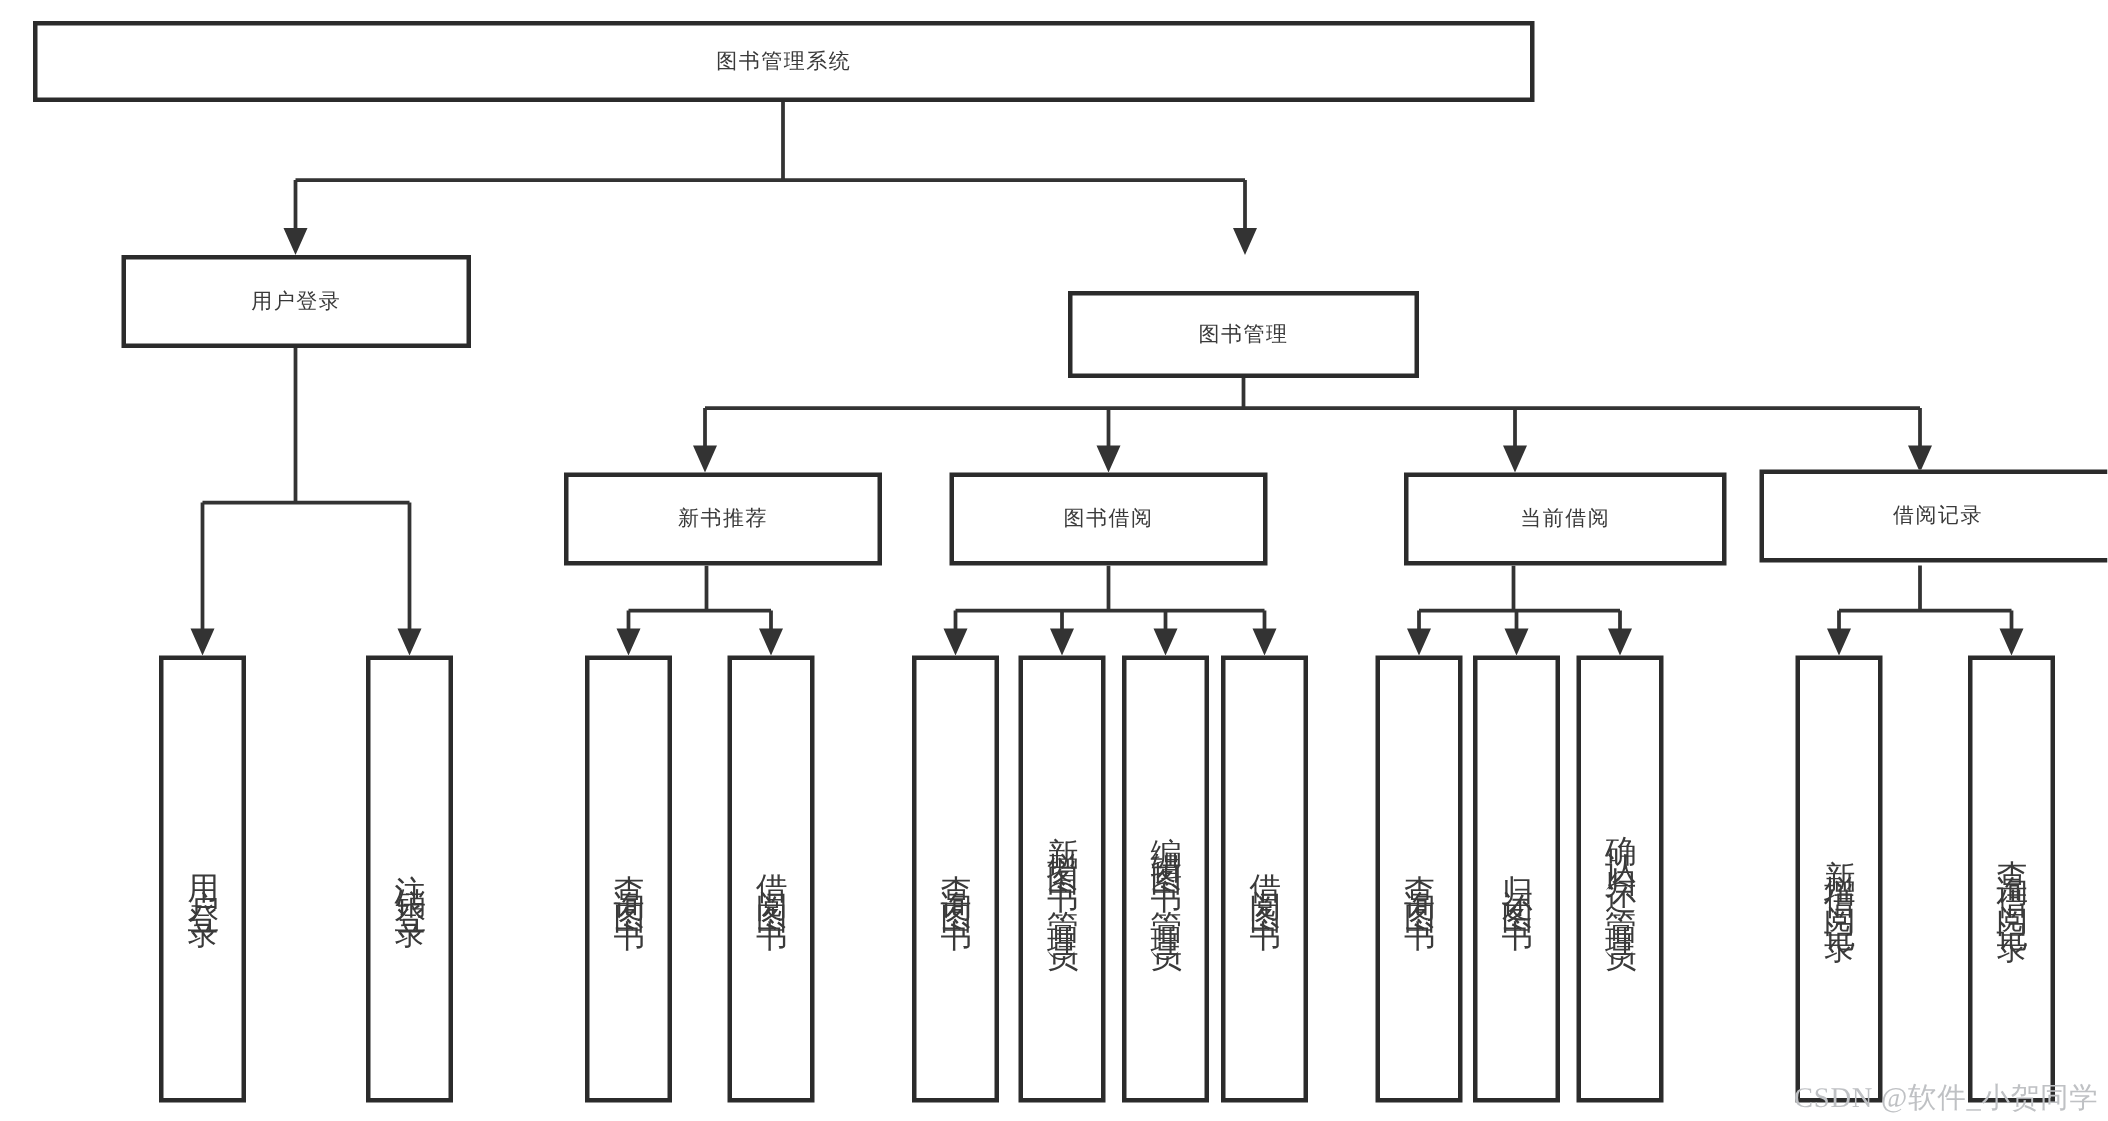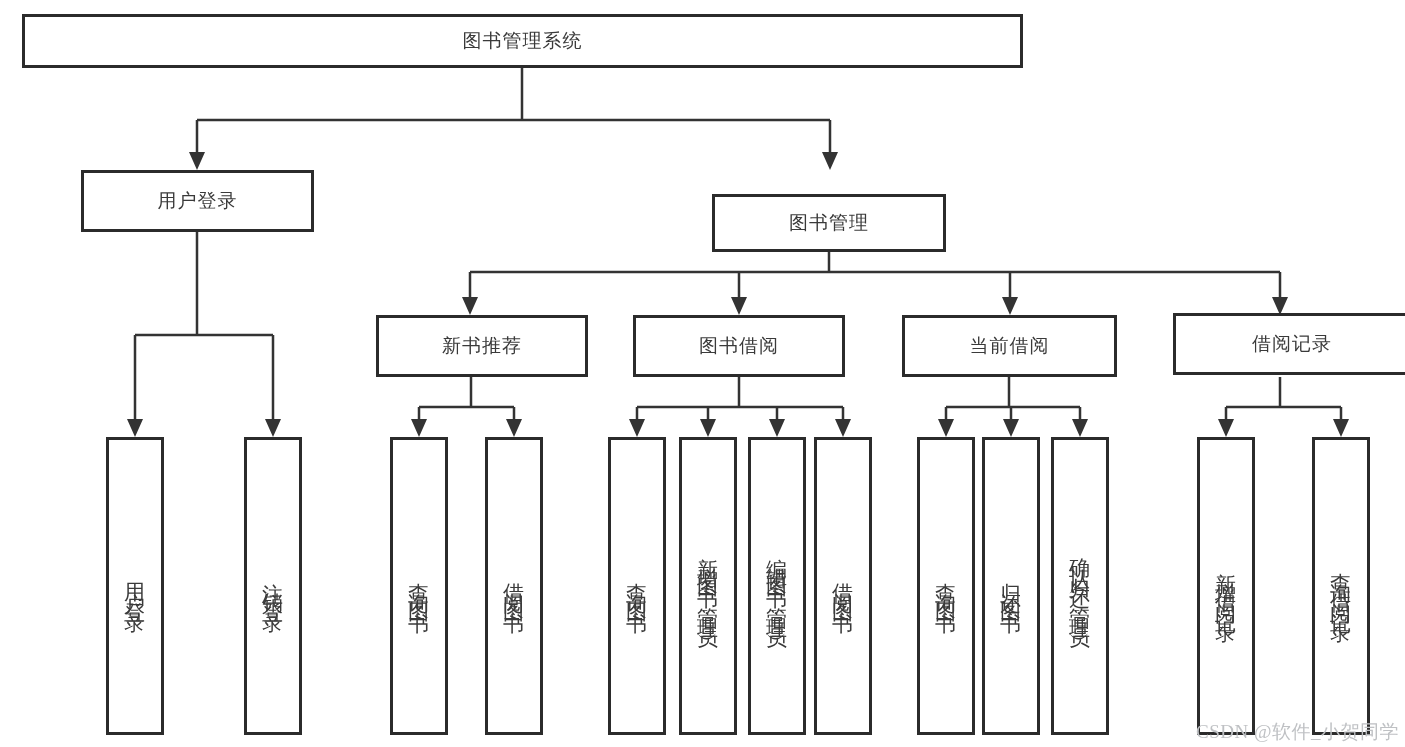--- a/index.html
+++ b/index.html
@@ -25,21 +25,21 @@
     box-sizing: border-box;
     background: #ffffff;
     border: 3px solid #2b2b2b;
     color: #3a3a3a;
     display: flex;
     align-items: center;
     justify-content: center;
     text-align: center;
   }
   .box.h {
-    font-size: 19px;
+    font-size: 14px;
     letter-spacing: 1px;
   }
   .box.v {
     font-size: 21px;
     writing-mode: vertical-rl;
     text-orientation: mixed;
     letter-spacing: 10px;
     line-height: 1;
   }
   .watermark {
@@ -90,21 +90,21 @@
       M1333 419 L1349 419 L1341 437 Z"></path>
   </svg>
 
   <div class="box h" style="left:22px; top:14px; width:1001px; height:54px;">图书管理系统</div>
 
   <div class="box h" style="left:81px; top:170px; width:233px; height:62px;">用户登录</div>
   <div class="box h" style="left:712px; top:170px; width:234px; height:58px;margin-top:24px;">图书管理</div>
 
   <div class="box h" style="left:365px; top:315px; width:212px; height:62px;margin-left:11px;">新书推荐</div>
   <div class="box h" style="left:633px; top:315px; width:212px; height:62px;">图书借阅</div>
-  <div class="box h" style="left:902px; top:315px; width:215px; height:62px;">当前借阅</div>
+  <div class="box h" style="left:936px; top:315px; width:215px; height:62px;">当前借阅</div>
   <div class="box h" style="left:1173px; top:313px; width:238px; height:62px;">借阅记录</div>
 
   <div class="box v" style="left:106px; top:437px; width:58px; height:298px;">用户登录</div>
   <div class="box v" style="left:244px; top:437px; width:58px; height:298px;">注销登录</div>
 
   <div class="box v" style="left:390px; top:437px; width:58px; height:298px;">查询图书</div>
   <div class="box v" style="left:485px; top:437px; width:58px; height:298px;">借阅图书</div>
 
   <div class="box v" style="left:608px; top:437px; width:58px; height:298px;">查询图书</div>
   <div class="box v" style="left:679px; top:437px; width:58px; height:298px;">新增图书（管理员）</div>

